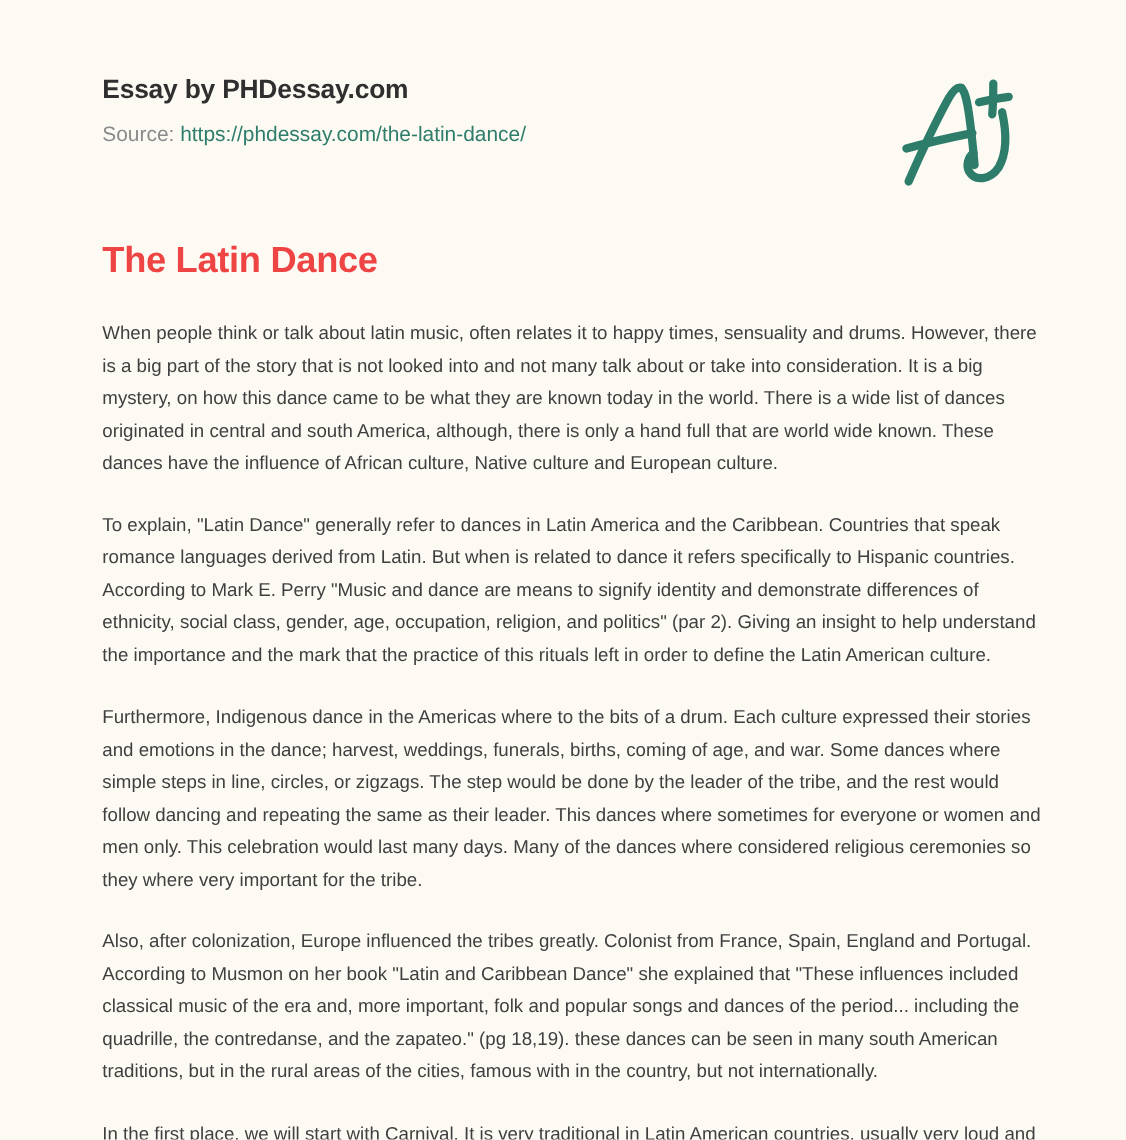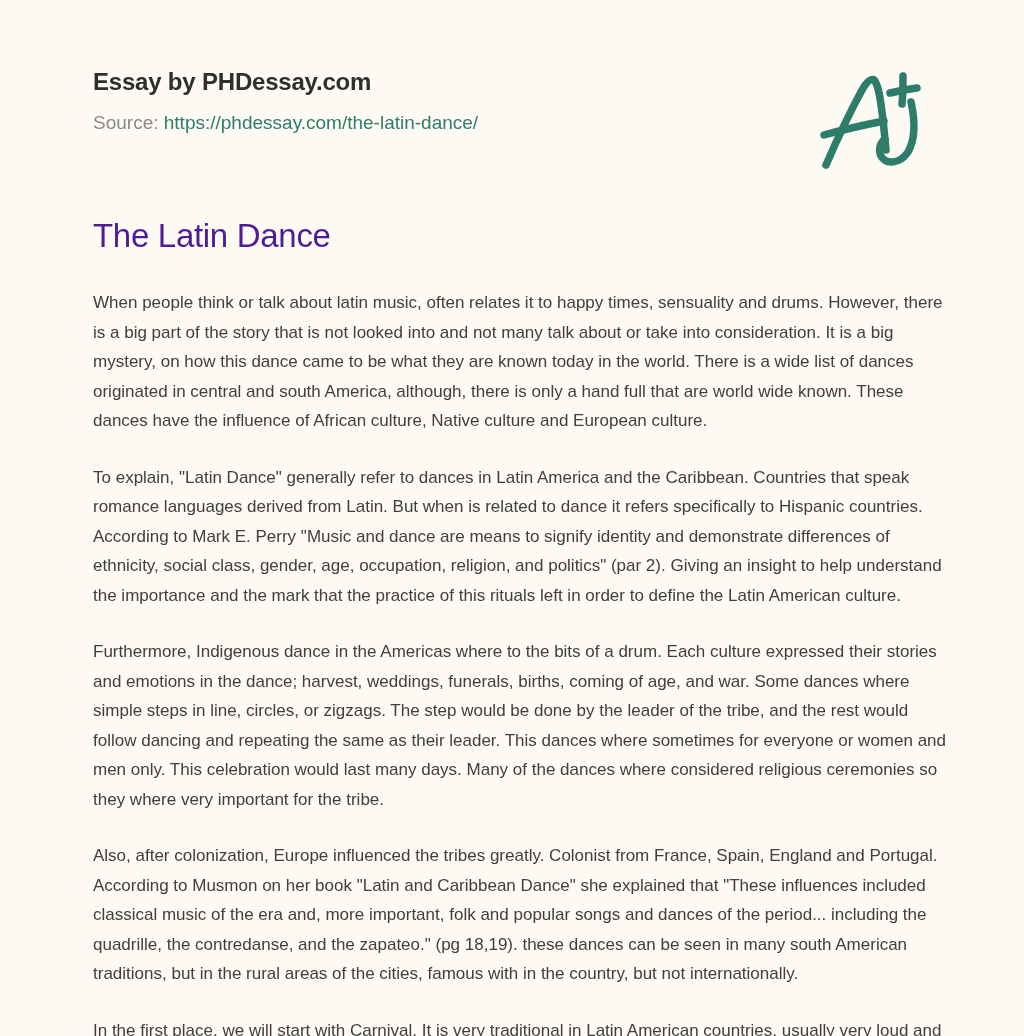--- a/index.html
+++ b/index.html
@@ -69,22 +69,22 @@
 
   
   .article {
     position: absolute;
     left: 93px;
     top: 215px;
     width: 853px;
   }
   .doc-title {
     font-size: 33px;
-    font-weight: normal;
-    color: #4c1d95;
+    font-weight: bold;
+    color: #ef4444;
     letter-spacing: -0.3px;
     margin: 0 0 32px 0;
     line-height: 1.25;
   }
   .para {
     font-size: 17px;
     line-height: 29.5px;
     color: #3f3f3f;
     margin: 0 0 27px 0;
     text-align: left;

